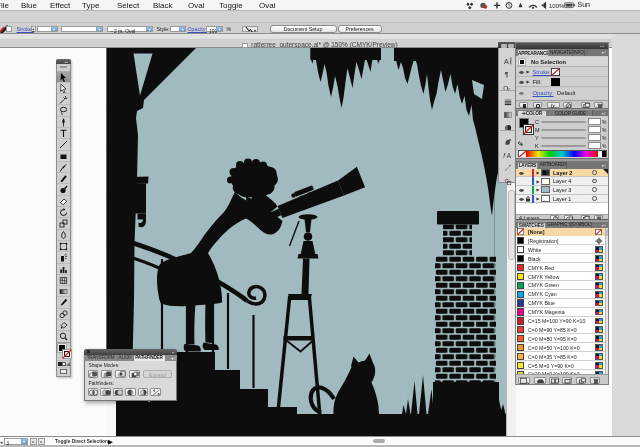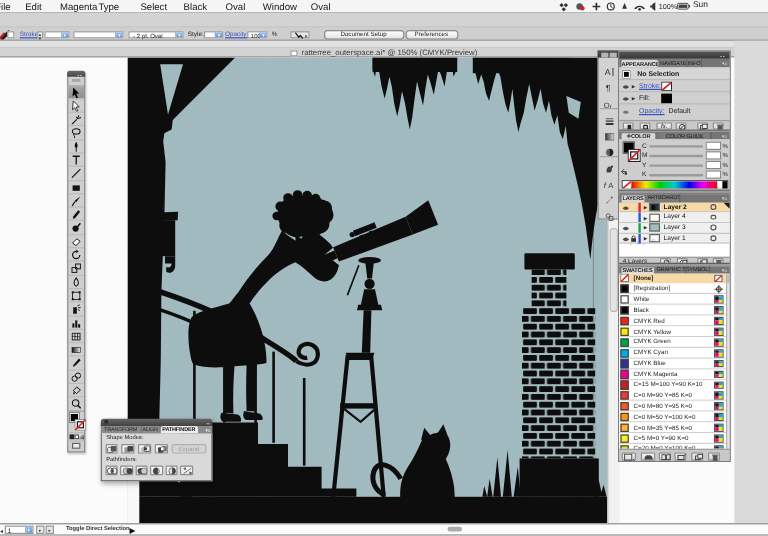--- a/index.html
+++ b/index.html
@@ -81,27 +81,27 @@
 #pftabs { position:absolute; left:0; top:5.5px; width:100%; height:6.5px; background:#8a8a8a; }
 #pfbody { position:absolute; left:0; top:12px; width:100%; height:40px; background:#d9d9d9; border:1px solid #777; border-top:none; }
 .pfbtn { position:absolute; width:10.8px; height:8.5px; background:linear-gradient(#fdfdfd,#e9e9e9); border:1px solid #8f8f8f; border-radius:1px; }
 .pflbl { position:absolute; font-size:4.8px; color:#222; }
 </style>
 </head>
 <body>
 
 <div class="abs" id="menubar">
   <span class="m" style="left:-4px">File</span>
-  <span class="m" style="left:21px">Edit</span>
-  <span class="m" style="left:50px">Magenta</span>
+  <span class="m" style="left:21px">Blue</span>
+  <span class="m" style="left:50px">Effect</span>
   <span class="m" style="left:82px">Type</span>
   <span class="m" style="left:117px">Select</span>
   <span class="m" style="left:153px">Black</span>
   <span class="m" style="left:188px">Oval</span>
-  <span class="m" style="left:219px">Window</span>
+  <span class="m" style="left:219px">Toggle</span>
   <span class="m" style="left:259px">Oval</span>
   <svg class="abs" style="left:464px;top:0" width="176" height="11" viewBox="0 0 176 11">
     <g fill="#333">
       <path d="M4,2.5 l1.8,1.8 -1.8,1.8 -1.8,-1.8 z M7.6,2.5 l1.8,1.8 -1.8,1.8 -1.8,-1.8 z M5.8,6 l1.8,1.8 -1.8,1.8 -1.8,-1.8 z"></path>
       <circle cx="19" cy="5.4" r="2.7" fill="#555"></circle>
         <circle cx="21.3" cy="6.8" r="1.9" fill="#c62828"></circle>
       <path d="M33,2.2 v6.4 M29.8,5.4 h6.4" stroke="#333" stroke-width="1.4"></path>
       <circle cx="45" cy="5.4" r="2.9" fill="none" stroke="#333" stroke-width="1"></circle>
         <path d="M45,3.4 v2.2 l1.5,0.9" stroke="#333" stroke-width="0.8" fill="none"></path>
       <path d="M56.5,2.6 l2,4.6 h-4 z"></path>

